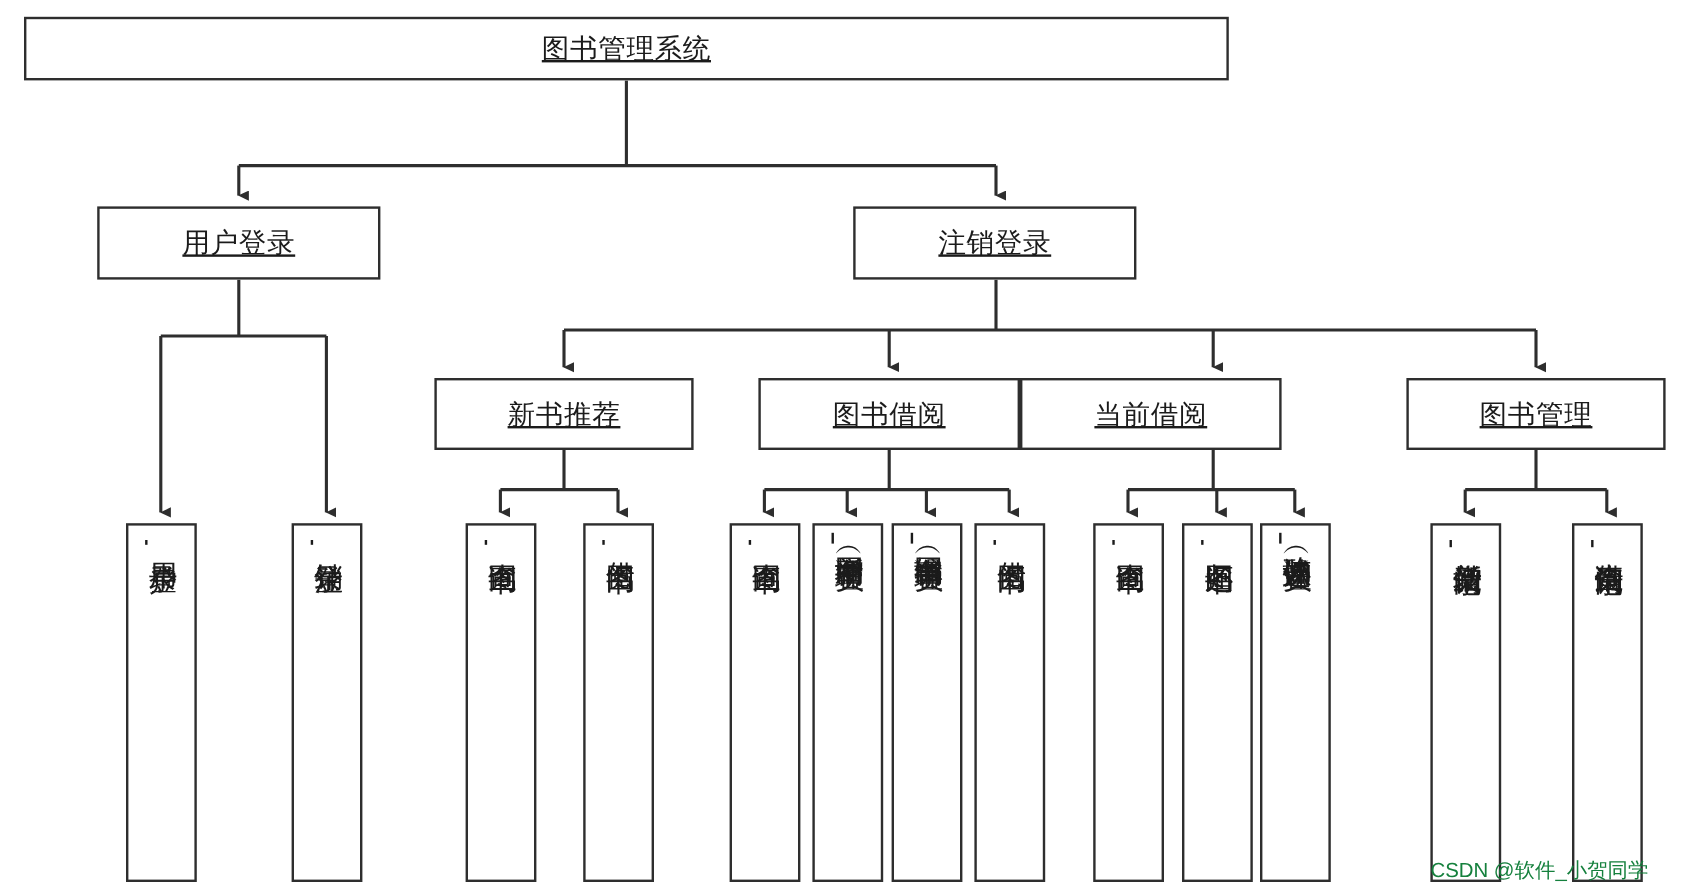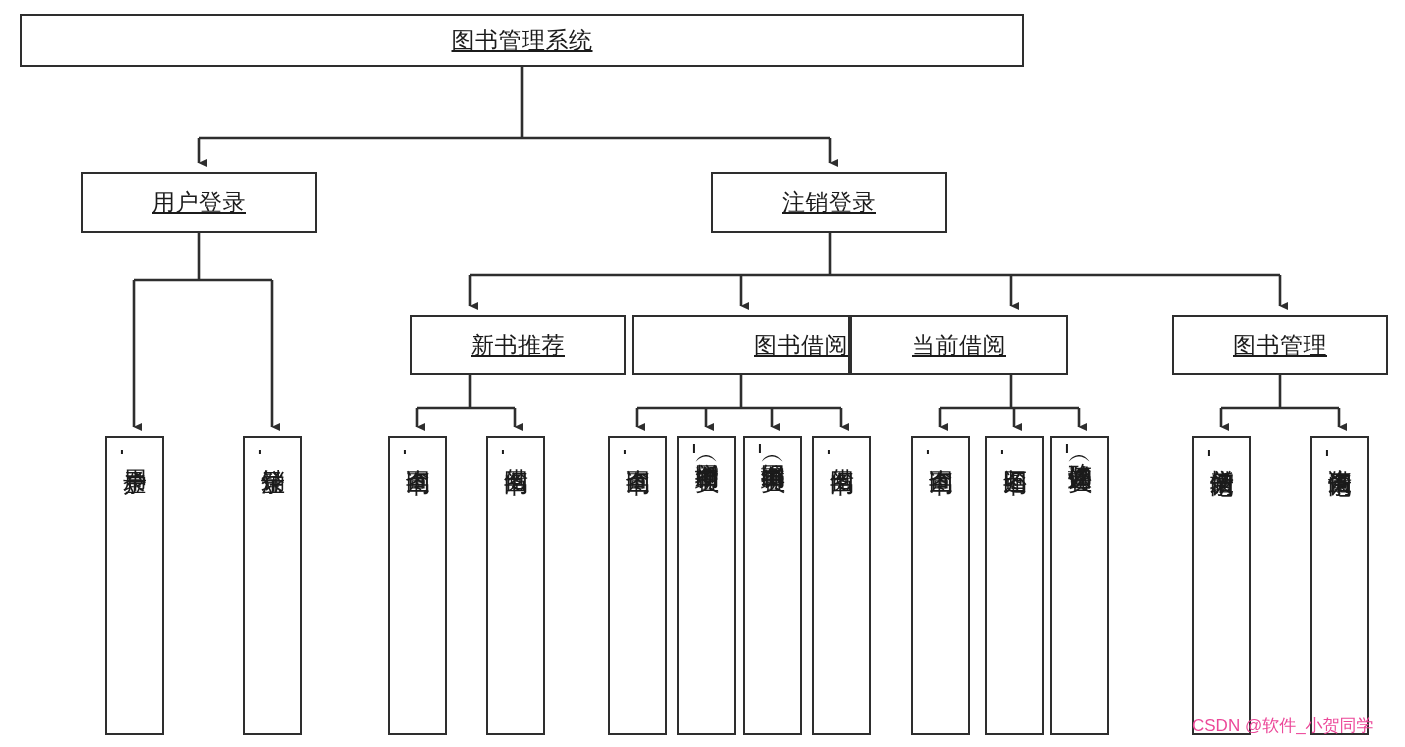--- a/index.html
+++ b/index.html
@@ -61,21 +61,21 @@
     letter-spacing: 1px;
   }
   .node.leaf.tall-text {
     padding-top: 6px;
   }
   .watermark {
     position: absolute;
     left: 1192px;
     top: 714px;
     font-size: 17px;
-    color: #ec4899;
+    color: #15803d;
     white-space: nowrap;
     user-select: none;
   }
 </style>
 </head>
 <body>
 
 <div id="canvas">
 
   <svg class="wires" viewBox="0 0 1405 747" xmlns="http://www.w3.org/2000/svg">
@@ -133,24 +133,24 @@
     <span class="label">图书管理系统</span>
   </div>
 
   <div class="node horiz" style="left:81px; top:172px; width:236px; height:61px;">
     <span class="label">用户登录</span>
   </div>
   <div class="node horiz" style="left:711px; top:172px; width:236px; height:61px;">
     <span class="label">注销登录</span>
   </div>
 
-  <div class="node horiz" style="left:362px; top:315px; width:216px; height:60px;margin-left:48px;">
+  <div class="node horiz" style="left:362px; top:315px; width:216px; height:60px;">
     <span class="label">新书推荐</span>
   </div>
-  <div class="node horiz" style="left:632px; top:315px; width:218px; height:60px;justify-content:flex-end;">
+  <div class="node horiz" style="left:632px; top:315px; width:218px; height:60px;">
     <span class="label">图书借阅</span>
   </div>
   <div class="node horiz" style="left:850px; top:315px; width:218px; height:60px;">
     <span class="label">当前借阅</span>
   </div>
   <div class="node horiz" style="left:1172px; top:315px; width:216px; height:60px;">
     <span class="label">图书管理</span>
   </div>
 
   <div class="node leaf" style="left:105px; top:436px; width:59px; height:299px;">

